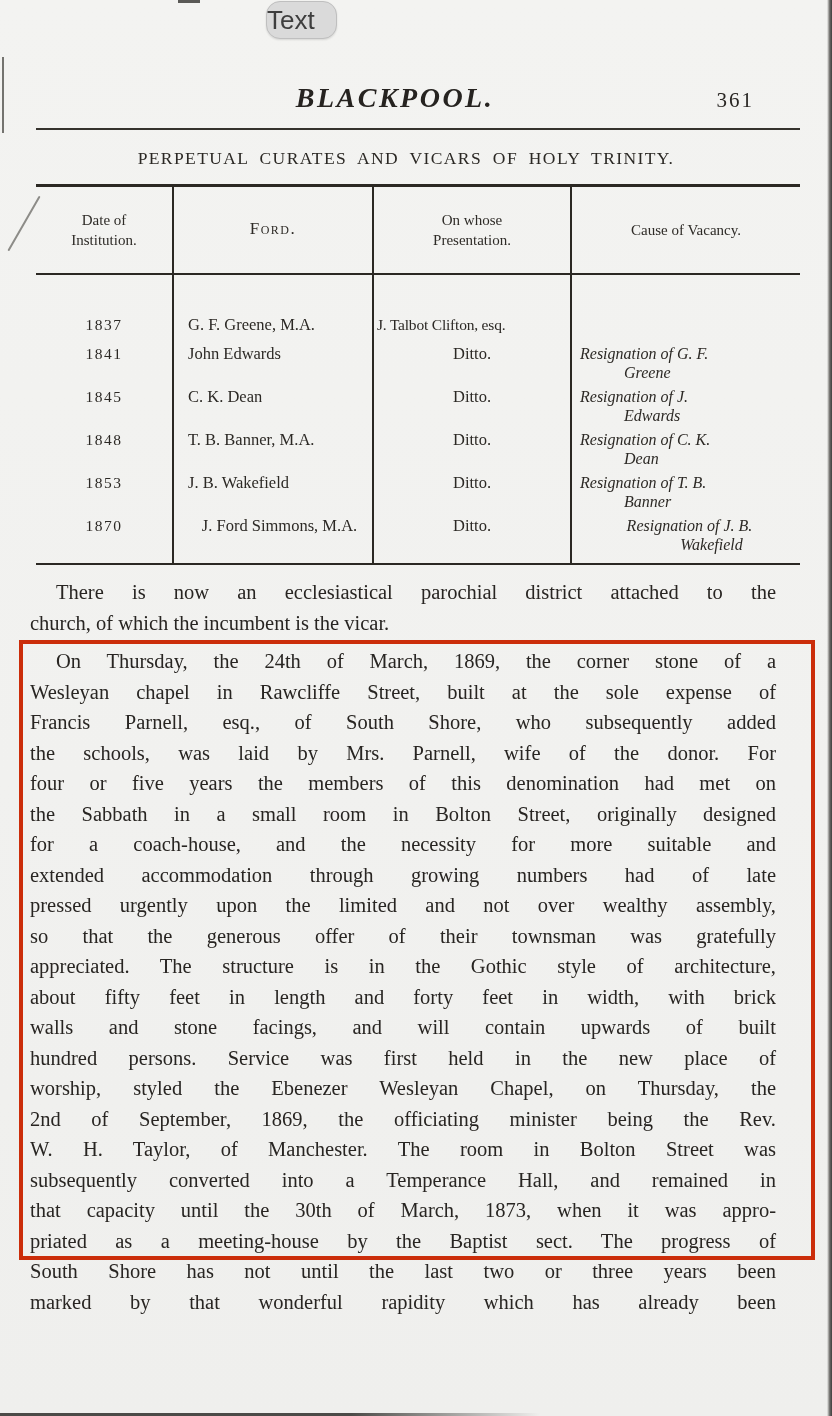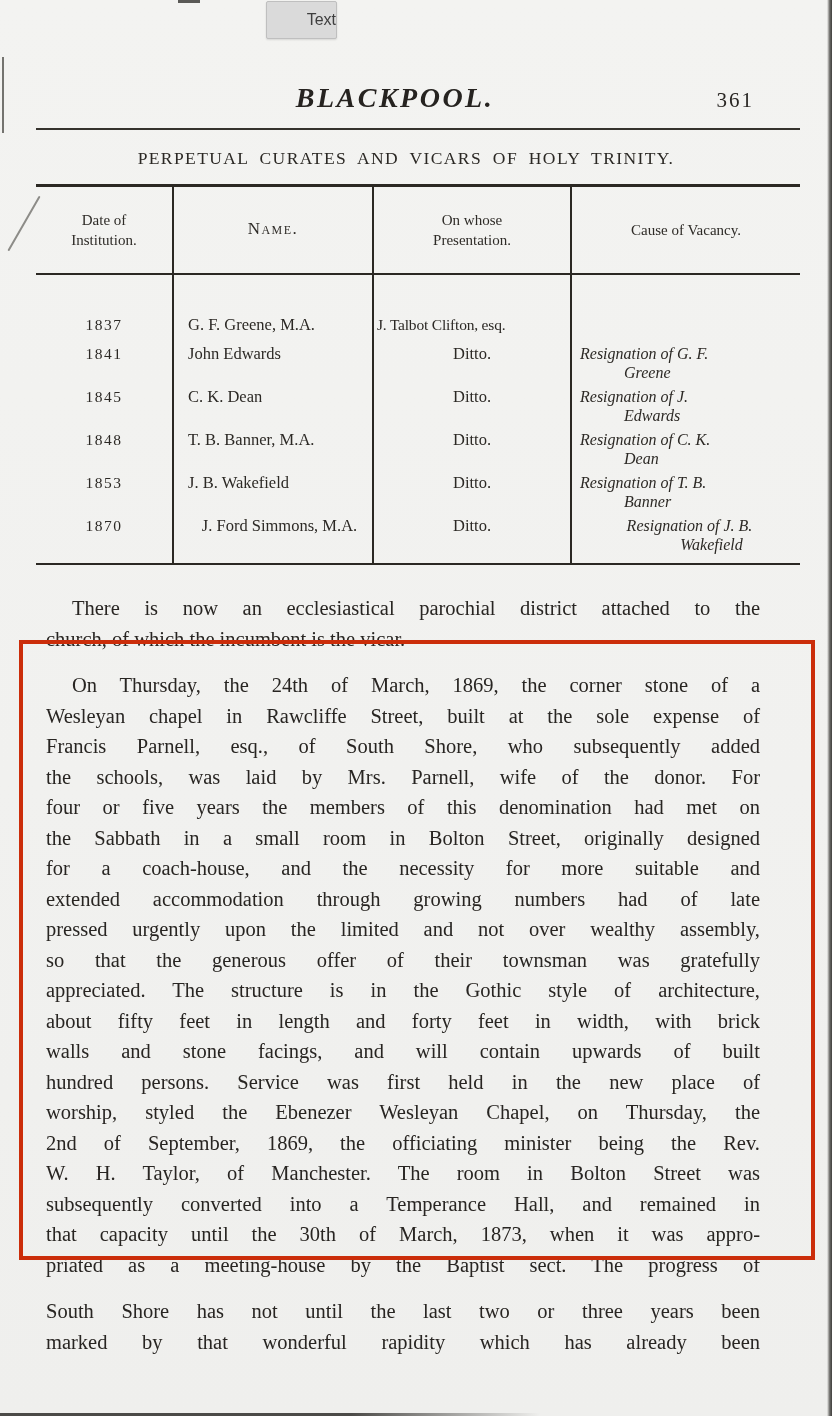--- a/index.html
+++ b/index.html
@@ -50,35 +50,35 @@
   td.date { text-align:center; letter-spacing:1.5px; font-size:15.5px; }
   td.name { padding-left:14px; }
   td.pres { text-align:center; }
   td.pres-left { text-align:left; padding-left:3px; font-size:15.5px; letter-spacing:-0.2px; }
   td.vac  { padding-left:8px; font-size:16px;font-style:italic; }
   td.vac .vl2 { padding-left:44px; }
 
   
   .bodytext { position:absolute; top:577px; left:30px; width:746px;
     font-size:20.5px; line-height:30.5px; color:#282522; }
-  .para { margin:16px; }
+  .para { margin:0; }
   .para .line { text-align:justify; text-align-last:justify; white-space:normal; }
   .para-indent .line:first-child { text-indent:26px; }
   .para-endleft .line:last-child { text-align-last:left; }
   .para-intro { margin-bottom:8px; }
 
   
   .annotation-box { position:absolute; box-sizing:border-box;
     left:19px; top:640px; width:796px; height:620px;
     border:4px solid #cb2d0a; background:transparent; }
   .annotation-type-button { position:absolute; left:266px; top:1px; width:69px; height:36px;
-    background:#dadada; border:1px solid #bfbfbf; border-radius:2px;
+    background:#dadada; border:1px solid #bfbfbf; border-radius:14px;
     box-shadow:0 1px 2px rgba(0,0,0,0.12);
-    display:flex; align-items:center; justify-content:flex-end;
-    font-family:"Liberation Sans", sans-serif; font-size:16px; color:#3e3e3e; cursor:pointer; }
+    display:flex; align-items:center; justify-content:flex-start;
+    font-family:"Liberation Sans", sans-serif; font-size:26px; color:#3e3e3e; cursor:pointer; }
 </style>
 </head>
 <body>
 
 <div class="screen">
 
   <div class="edge-right"></div>
   <div class="edge-bottom"></div>
   <div class="edge-top-dash"></div>
   <div class="edge-left-tick"></div>
@@ -93,21 +93,21 @@
   <table class="vicars">
     <colgroup>
         <col class="c1">
         <col class="c2">
         <col class="c3">
         <col class="c4">
       </colgroup>
     <thead>
       <tr>
         <th><span class="hwrap w-narrow">Date of Institution.</span></th>
-        <th class="bl"><span class="name-sc">Name.</span></th>
+        <th class="bl"><span class="name-sc">Ford.</span></th>
         <th class="bl"><span class="hwrap w-present">On whose Presentation.</span></th>
         <th class="bl"><span>Cause of Vacancy.</span></th>
       </tr>
     </thead>
     <tbody>
       <tr class="r1">
         <td class="date">1837</td>
         <td class="name bl">G. F. Greene, M.A.</td>
         <td class="pres-left bl">J. Talbot Clifton, esq.</td>
         <td class="vac bl">

